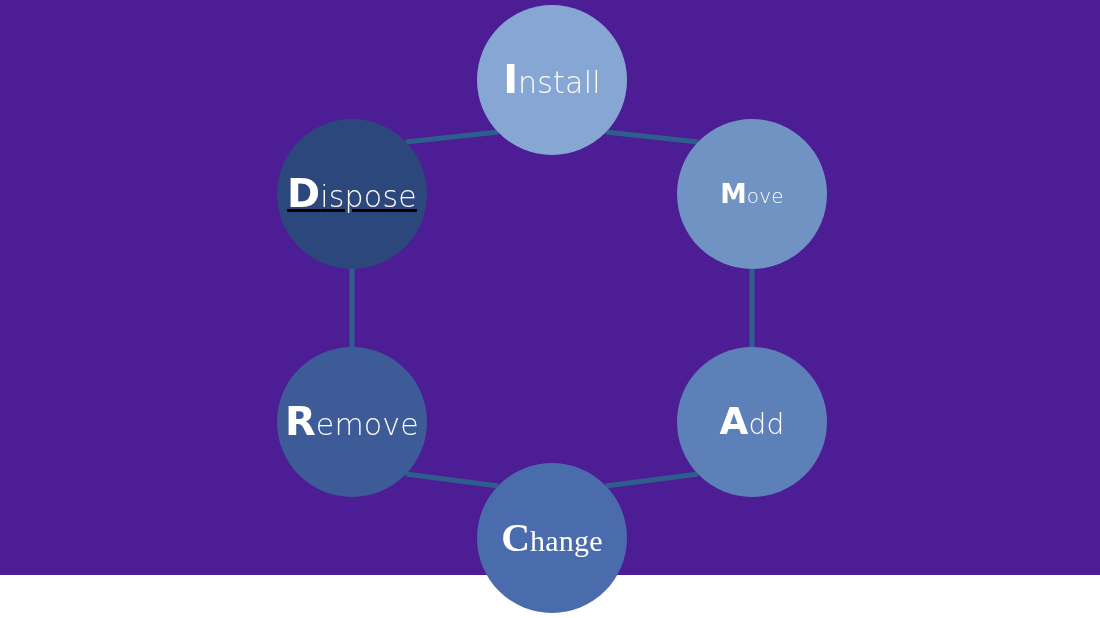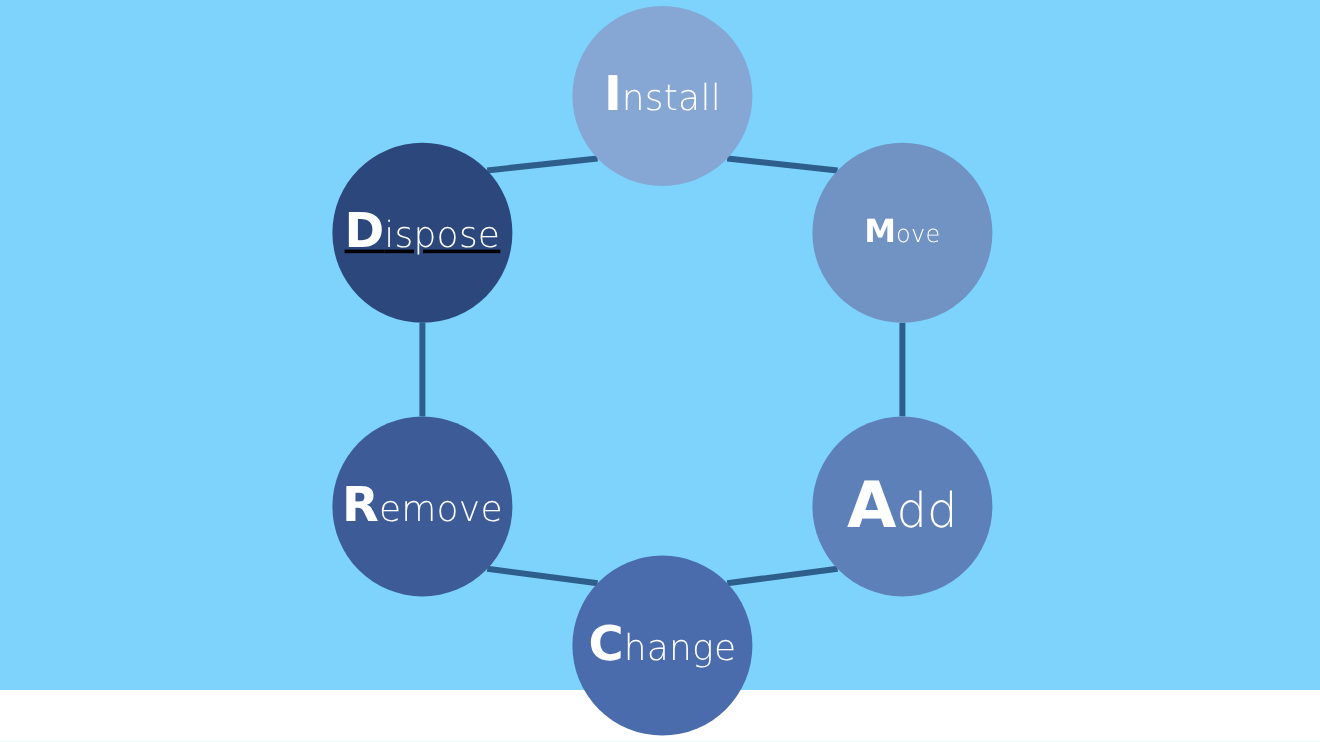--- a/index.html
+++ b/index.html
@@ -10,21 +10,21 @@
   body {
     width: 1100px;
     height: 618px;
     font-family: "Liberation Sans", sans-serif;
     overflow: hidden;
   }
   #diagram-canvas {
     position: relative;
     width: 1100px;
     height: 575px;
-    background: #7dd3fc;
+    background: #4c1d95;
   }
   #connector-layer {
     position: absolute;
     left: 0;
     top: 0;
     width: 1100px;
     height: 618px;
   }
   .node {
     position: absolute;
@@ -71,24 +71,24 @@
   </svg>
 
   <div id="node-layer">
       <div class="node" style="width: 150px; height: 150px; left: 477px; top: 5px; background: rgb(134, 166, 211);">
         <div class="node-label" style="font-size: 30px; color: rgb(255, 255, 255);"><span class="cap">I</span><span class="rest">nstall</span></div>
       </div>
       <div class="node" style="width: 150px; height: 150px; left: 677px; top: 119px; background: rgb(112, 147, 196);">
         <div class="node-label" style="font-size: 20px; color: rgb(255, 255, 255);"><span class="cap">M</span><span class="rest">ove</span></div>
       </div>
       <div class="node" style="width: 150px; height: 150px; left: 677px; top: 347px; background: rgb(94, 128, 184);">
-        <div class="node-label" style="font-size: 40px; color: rgb(255, 255, 255);"><span class="cap">A</span><span class="rest">dd</span></div>
+        <div class="node-label" style="font-size: 28px; color: rgb(255, 255, 255);"><span class="cap">A</span><span class="rest">dd</span></div>
       </div>
       <div class="node" style="width: 150px; height: 150px; left: 477px; top: 463px; background: rgb(74, 107, 172);">
-        <div class="node-label" style="font-size: 30px; color: rgb(255, 255, 255);"><span class="cap">C</span><span class="rest">hange</span></div>
+        <div class="node-label" style="font-size: 30px; color: rgb(255, 255, 255); font-family: Liberation Serif, serif;"><span class="cap">C</span><span class="rest">hange</span></div>
       </div>
       <div class="node" style="width: 150px; height: 150px; left: 277px; top: 347px; background: rgb(61, 91, 150);">
         <div class="node-label" style="font-size: 30px; color: rgb(255, 255, 255); text-align: center;"><span class="cap">R</span><span class="rest">emove</span></div>
       </div>
       <div class="node" style="width: 150px; height: 150px; left: 277px; top: 119px; background: rgb(44, 71, 124); text-decoration: underline;">
         <div class="node-label" style="font-size: 30px; color: rgb(255, 255, 255);"><span class="cap">D</span><span class="rest">ispose</span></div>
       </div>
     </div>
 
 </div>

